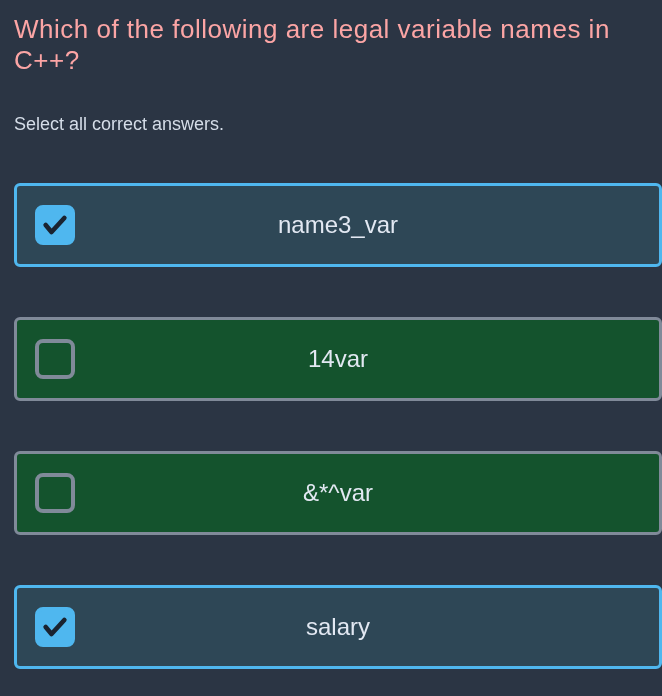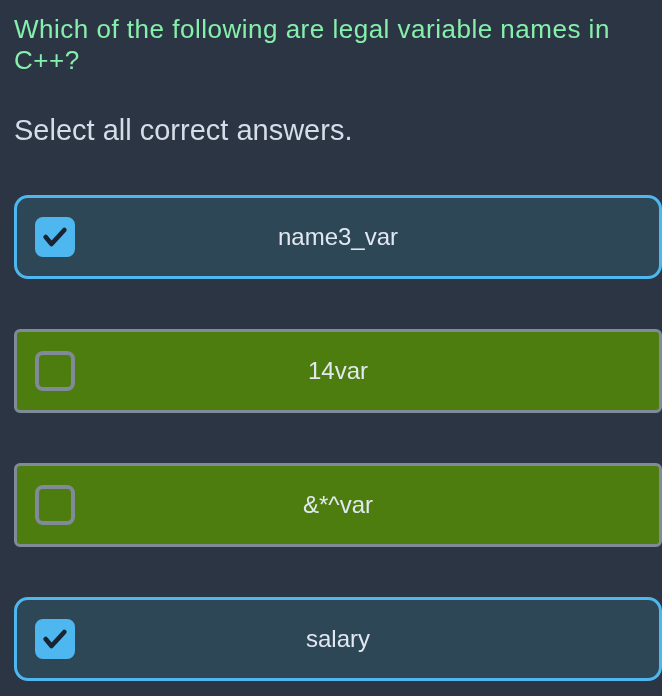--- a/index.html
+++ b/index.html
@@ -14,50 +14,49 @@
       width: 662px;
       height: 696px;
       overflow: hidden;
       padding: 14px 0 0 14px;
     }
     .question {
       font-family: 'Segoe UI Light', 'Helvetica Neue', sans-serif;
       font-weight: 300;
       font-size: 26px;
       letter-spacing: 0.5px;
-      color: #86efac;
+      color: #fca5a5;
       margin-bottom: 38px;
       font-stretch: condensed;
     }
     .instruction {
-      font-size: 29px;
+      font-size: 18px;
       color: #d5dde8;
       margin-bottom: 48px;
       font-family: Arial, sans-serif;
     }
     .options {
       display: flex;
       flex-direction: column;
       gap: 50px;
     }
     .option {
       display: flex;
       align-items: center;
       min-height: 84px;
       border: 3px solid #808a99;
       border-radius: 6px;
-      background-color: #4d7c0f;
+      background-color: #14532d;
       cursor: pointer;
       position: relative;
       padding: 0 18px;
     }
     .option.selected {
       border-color: #4fb7ef;
       background-color: #2e4756;
-      border-radius: 14px;
     }
     .checkbox {
       width: 40px;
       height: 40px;
       border: 4px solid #808a99;
       border-radius: 8px;
       flex-shrink: 0;
       display: flex;
       align-items: center;
       justify-content: center;

